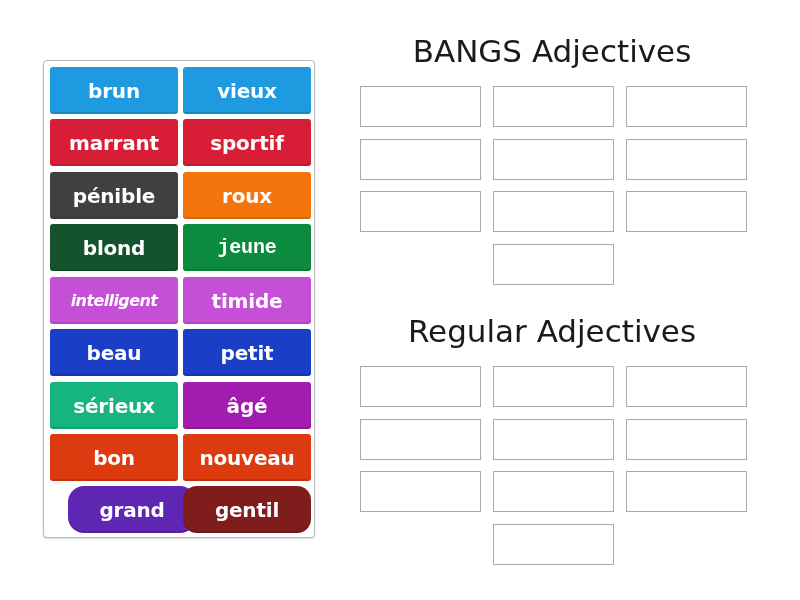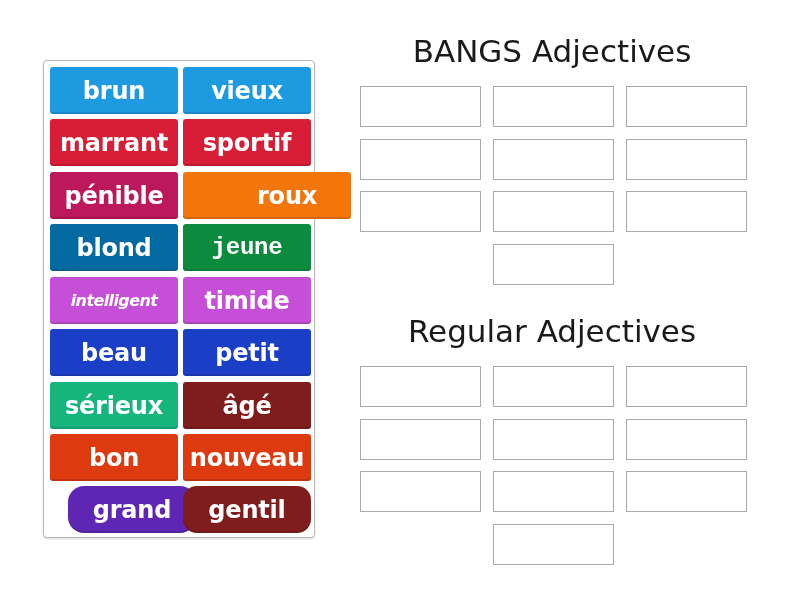--- a/index.html
+++ b/index.html
@@ -15,21 +15,21 @@
       box-shadow: 0 1px 2px rgba(0,0,0,0.15);
       background: #fff;
       box-sizing: border-box;
     }
     .tile {
       position: absolute;
       width: 128px; height: 47px;
       border-radius: 3px;
       color: #ffffff;
       font-weight: bold;
-      font-size: 24px;
+      font-size: 20px;
       display: flex; align-items: center; justify-content: center;
       box-shadow: inset 0 -2px 0 rgba(0,0,0,0.12);
       cursor: grab;
       letter-spacing: -0.2px;
       white-space: nowrap;
     }
     .tile.small-text { font-size: 16px; letter-spacing: -0.6px; font-style: italic; }
     .group-title {
       position: absolute; left: 352px; width: 400px;
       text-align: center;
@@ -47,34 +47,34 @@
 </head>
 <body>
 
 <div class="tile-panel">
   <div class="tile" style="left: 6px; top: 6px; background: rgb(30, 155, 224);">brun</div>
   <div class="tile" style="left: 139px; top: 6px; background: rgb(30, 155, 224);">vieux</div>
 
   <div class="tile" style="left: 6px; top: 58px; background: rgb(216, 30, 54);">marrant</div>
   <div class="tile" style="left: 139px; top: 58px; background: rgb(216, 30, 54);">sportif</div>
 
-  <div class="tile" style="left: 6px; top: 111px; background: #be185d;">pénible</div>
-  <div class="tile" style="left: 139px; top: 111px; background: rgb(242, 118, 12); padding-left: 40px;">roux</div>
+  <div class="tile" style="left: 6px; top: 111px; background: #404040;">pénible</div>
+  <div class="tile" style="left: 139px; top: 111px; background: rgb(242, 118, 12);">roux</div>
 
-  <div class="tile" style="left: 6px; top: 163px; background: #0369a1;">blond</div>
+  <div class="tile" style="left: 6px; top: 163px; background: #14532d;">blond</div>
   <div class="tile" style="left: 139px; top: 163px; background: rgb(12, 138, 62); font-family: Liberation Mono, monospace;">jeune</div>
 
   <div class="tile small-text" style="left: 6px; top: 216px; background: rgb(197, 79, 214);">intelligent</div>
   <div class="tile" style="left: 139px; top: 216px; background: rgb(197, 79, 214);">timide</div>
 
   <div class="tile" style="left: 6px; top: 268px; background: rgb(26, 62, 198);">beau</div>
   <div class="tile" style="left: 139px; top: 268px; background: rgb(26, 62, 198);">petit</div>
 
   <div class="tile" style="left: 6px; top: 321px; background: rgb(23, 181, 126);">sérieux</div>
-  <div class="tile" style="left: 139px; top: 321px; background: #7f1d1d;">âgé</div>
+  <div class="tile" style="left: 139px; top: 321px; background: #a21caf;">âgé</div>
 
   <div class="tile" style="left: 6px; top: 373px; background: rgb(221, 58, 16);">bon</div>
   <div class="tile" style="left: 139px; top: 373px; background: rgb(221, 58, 16);">nouveau</div>
 
   <div class="tile" style="left: 24px; top: 425px; background: rgb(95, 38, 179); border-radius: 16px;">grand</div>
   <div class="tile" style="left: 139px; top: 425px; background: #7f1d1d; border-radius: 14px;">gentil</div>
 </div>
 
 <div class="group-title" style="top:33px">BANGS Adjectives</div>
 <div class="dropzone" style="left:360px;top:86px"></div>

